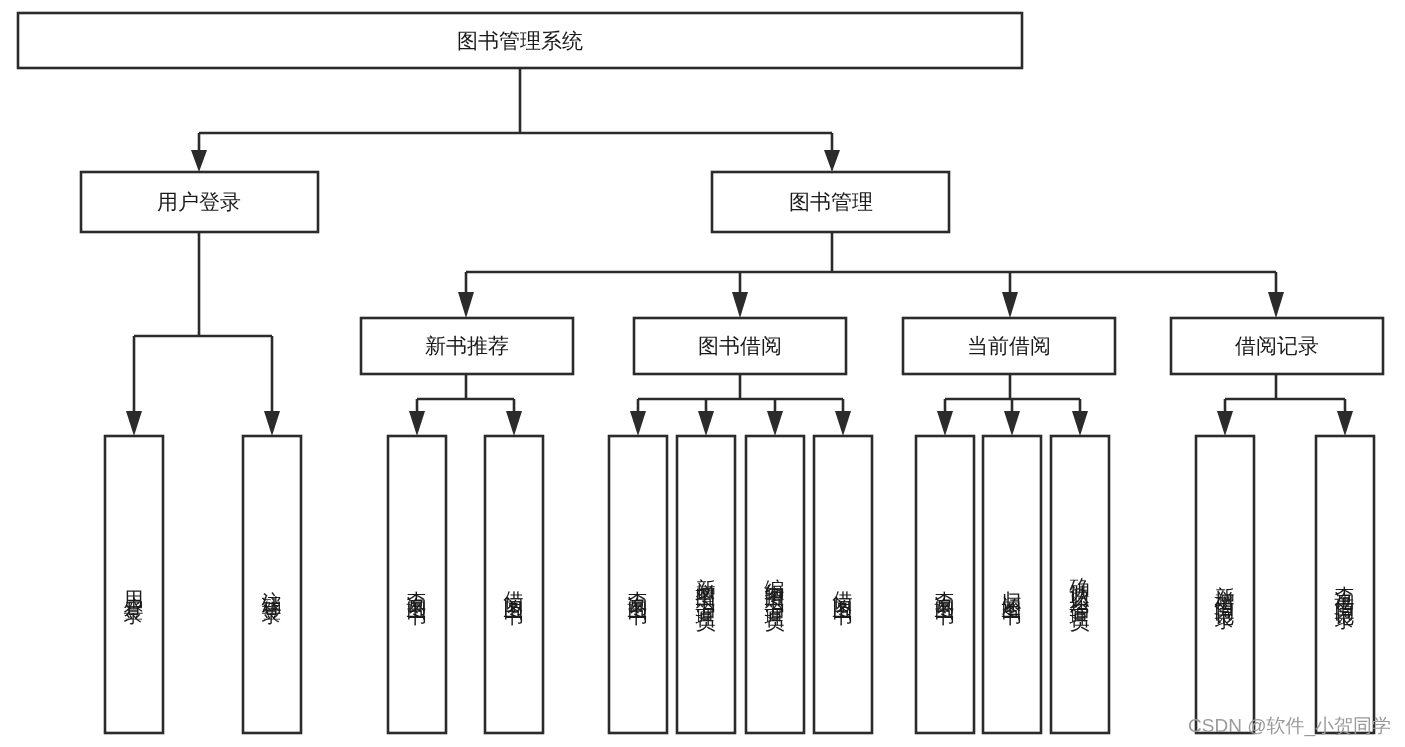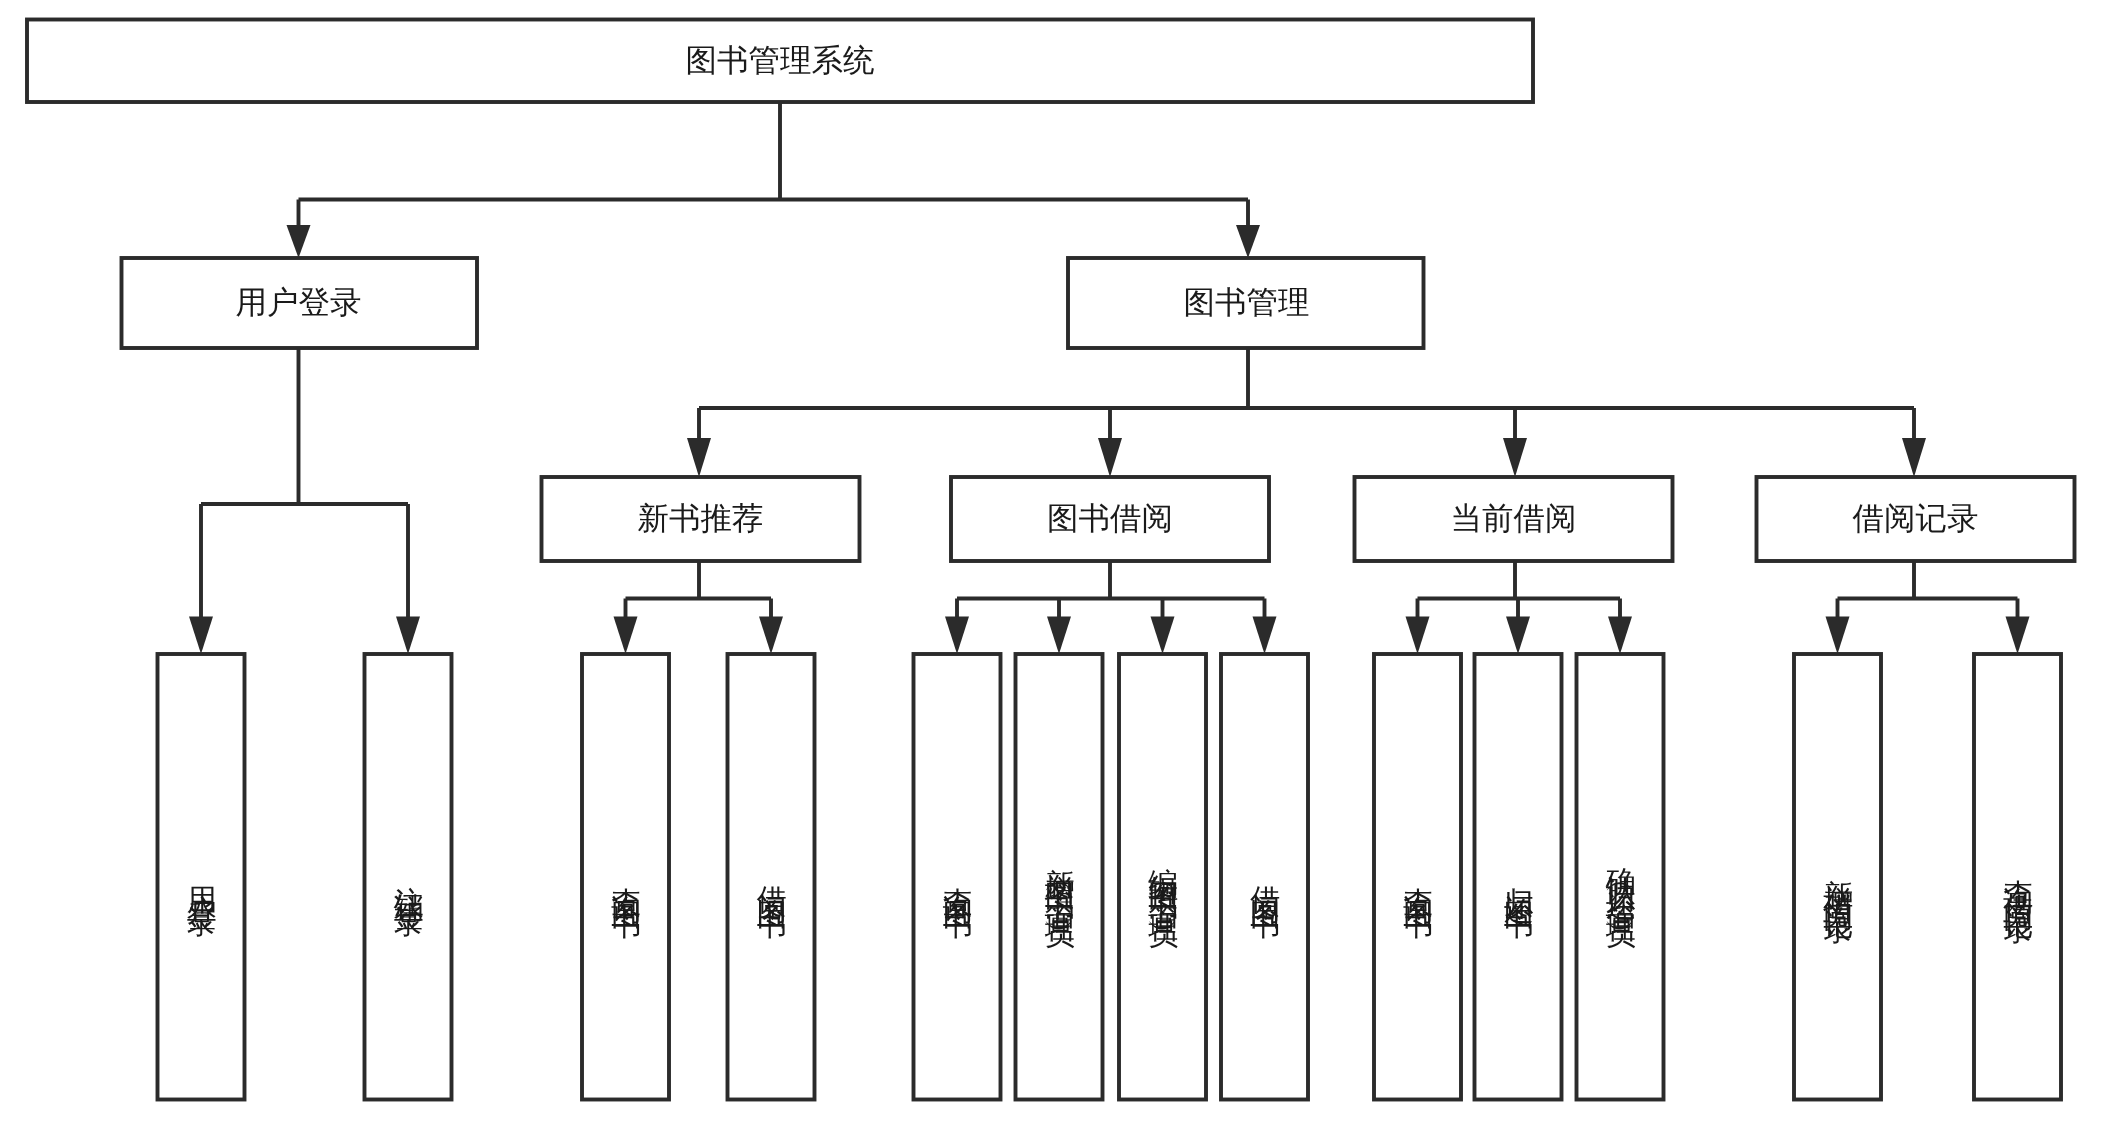--- a/index.html
+++ b/index.html
@@ -236,14 +236,15 @@
       <text class="node-label-v" x="1225" y="585">新增借阅记录</text>
     </g>
 
     <g>
       <rect class="node-rect" x="1316" y="436" width="58" height="297"></rect>
       <text class="node-label-v" x="1345" y="585">查询借阅记录</text>
     </g>
 
   </svg>
 
+  <div class="watermark-text">CSDN @软件_小贺同学</div>
 
 </div>
 
 </body></html>

